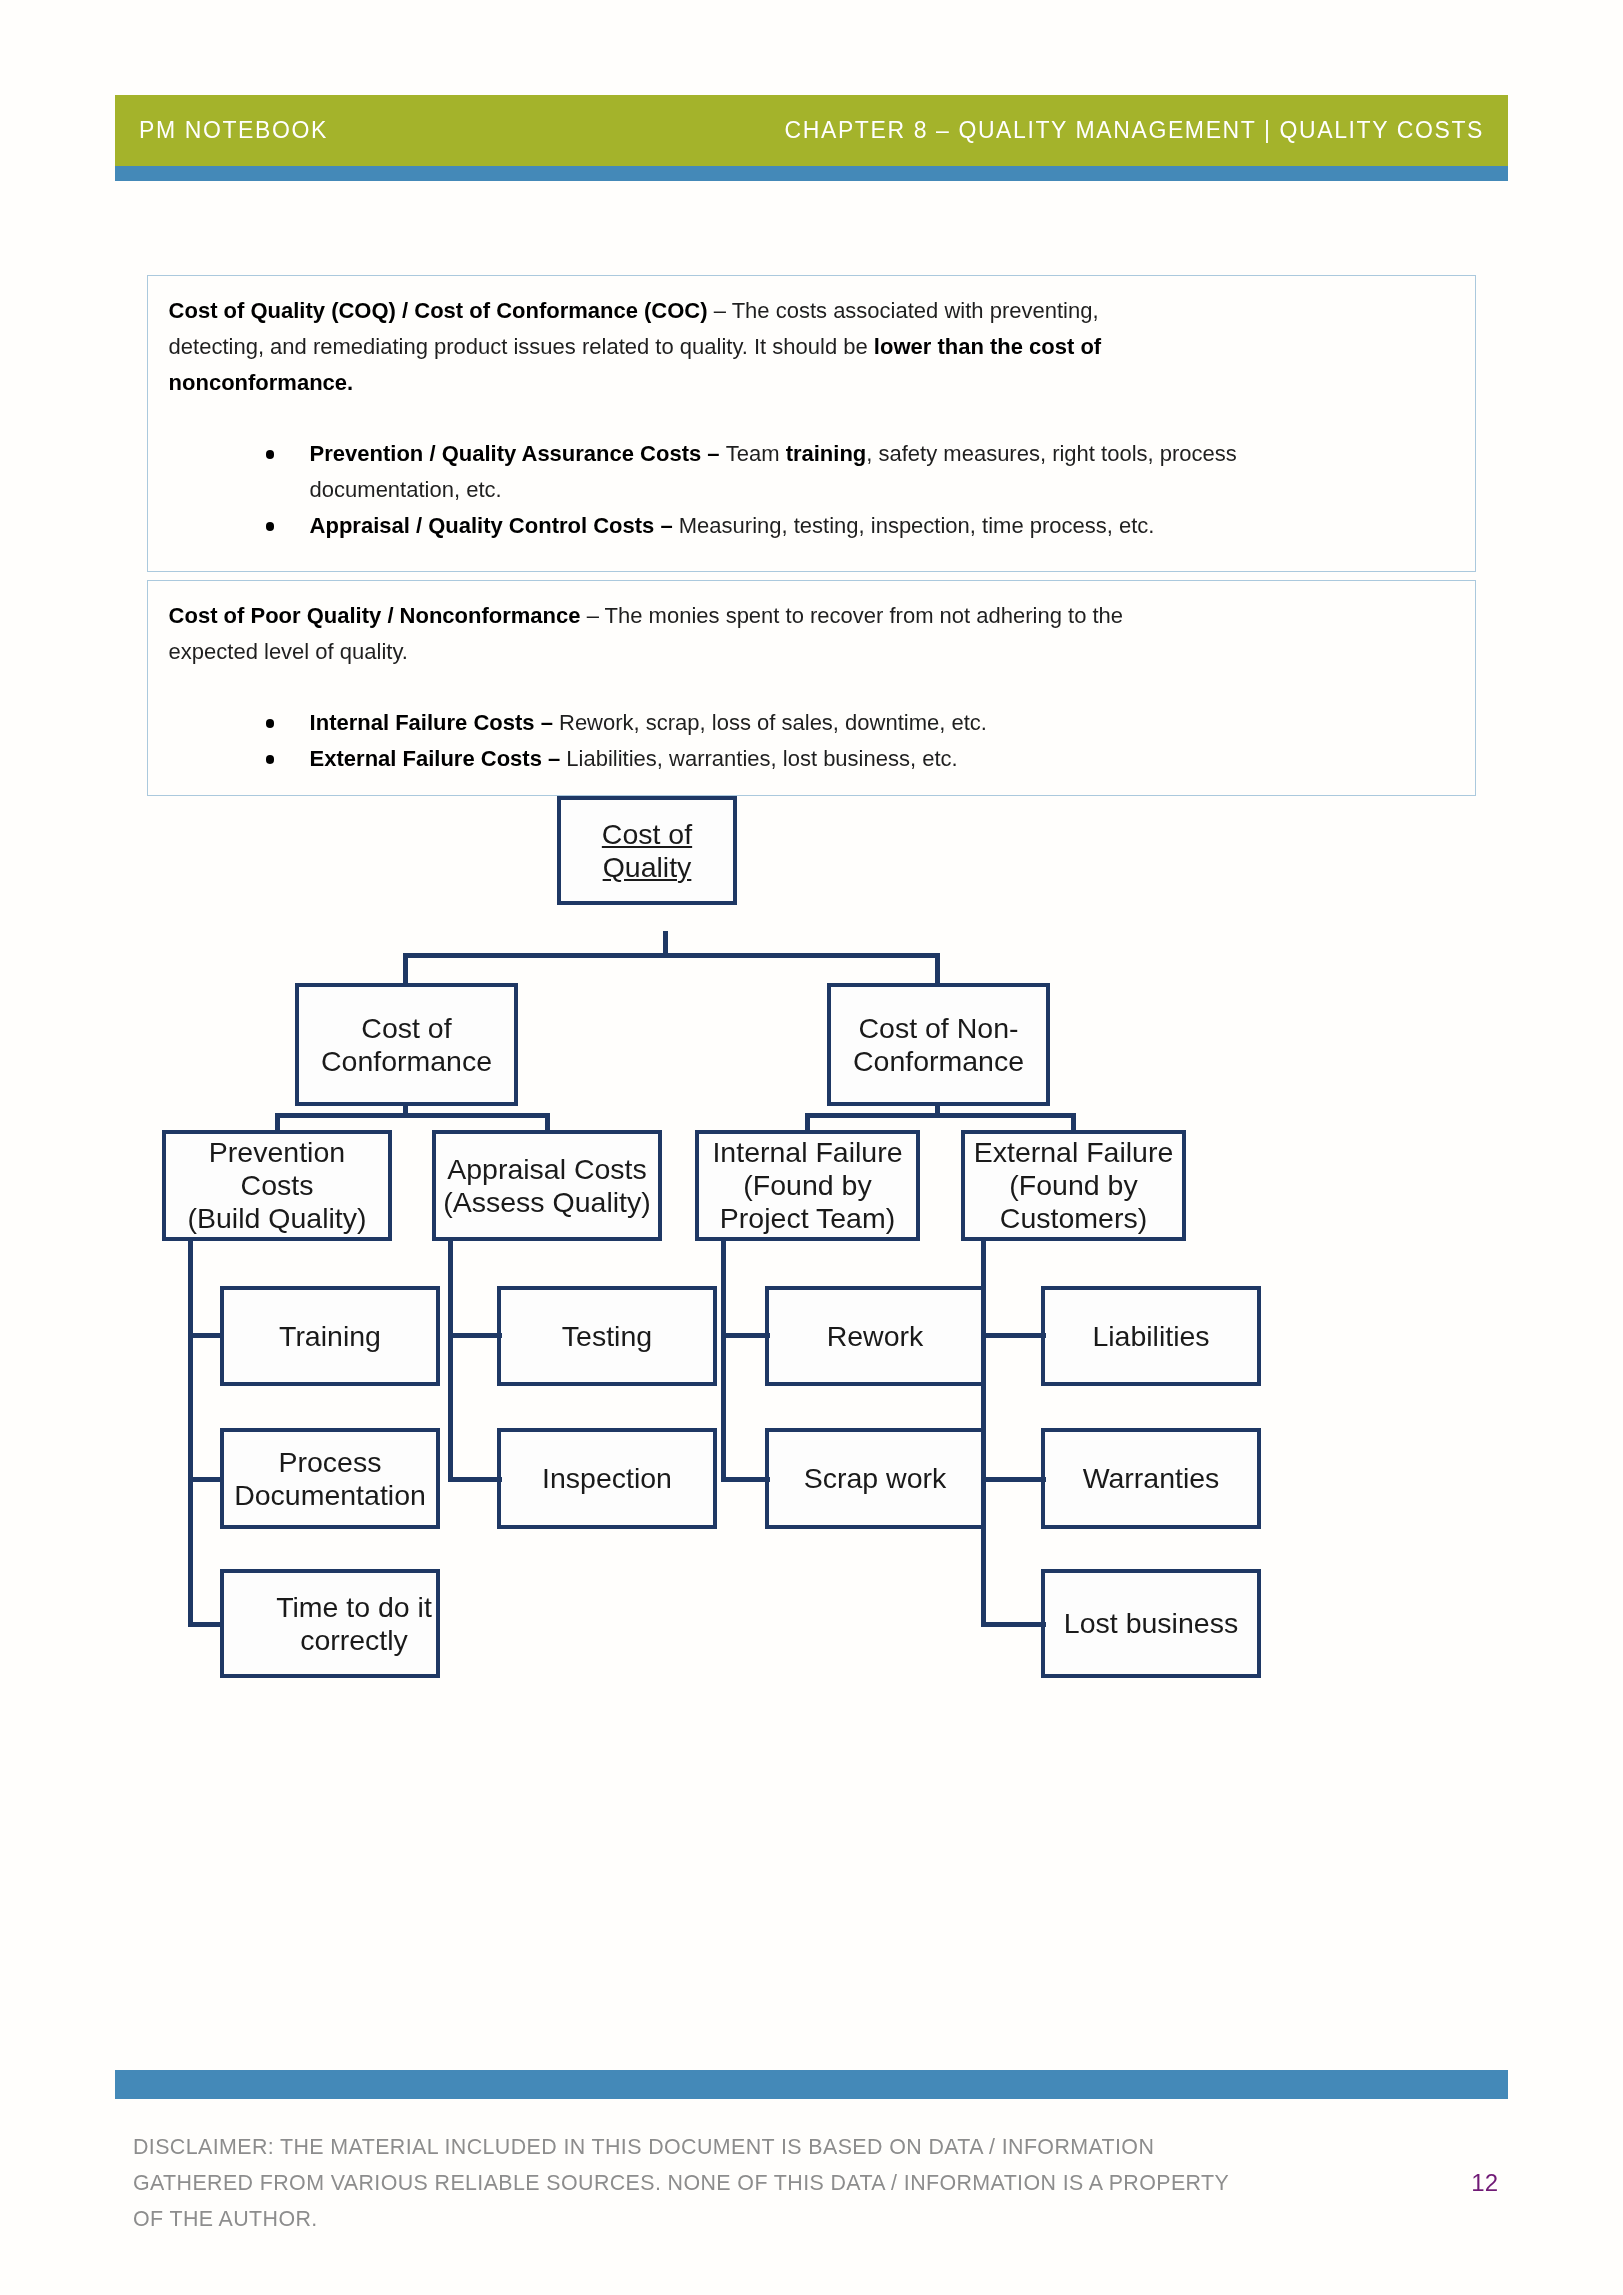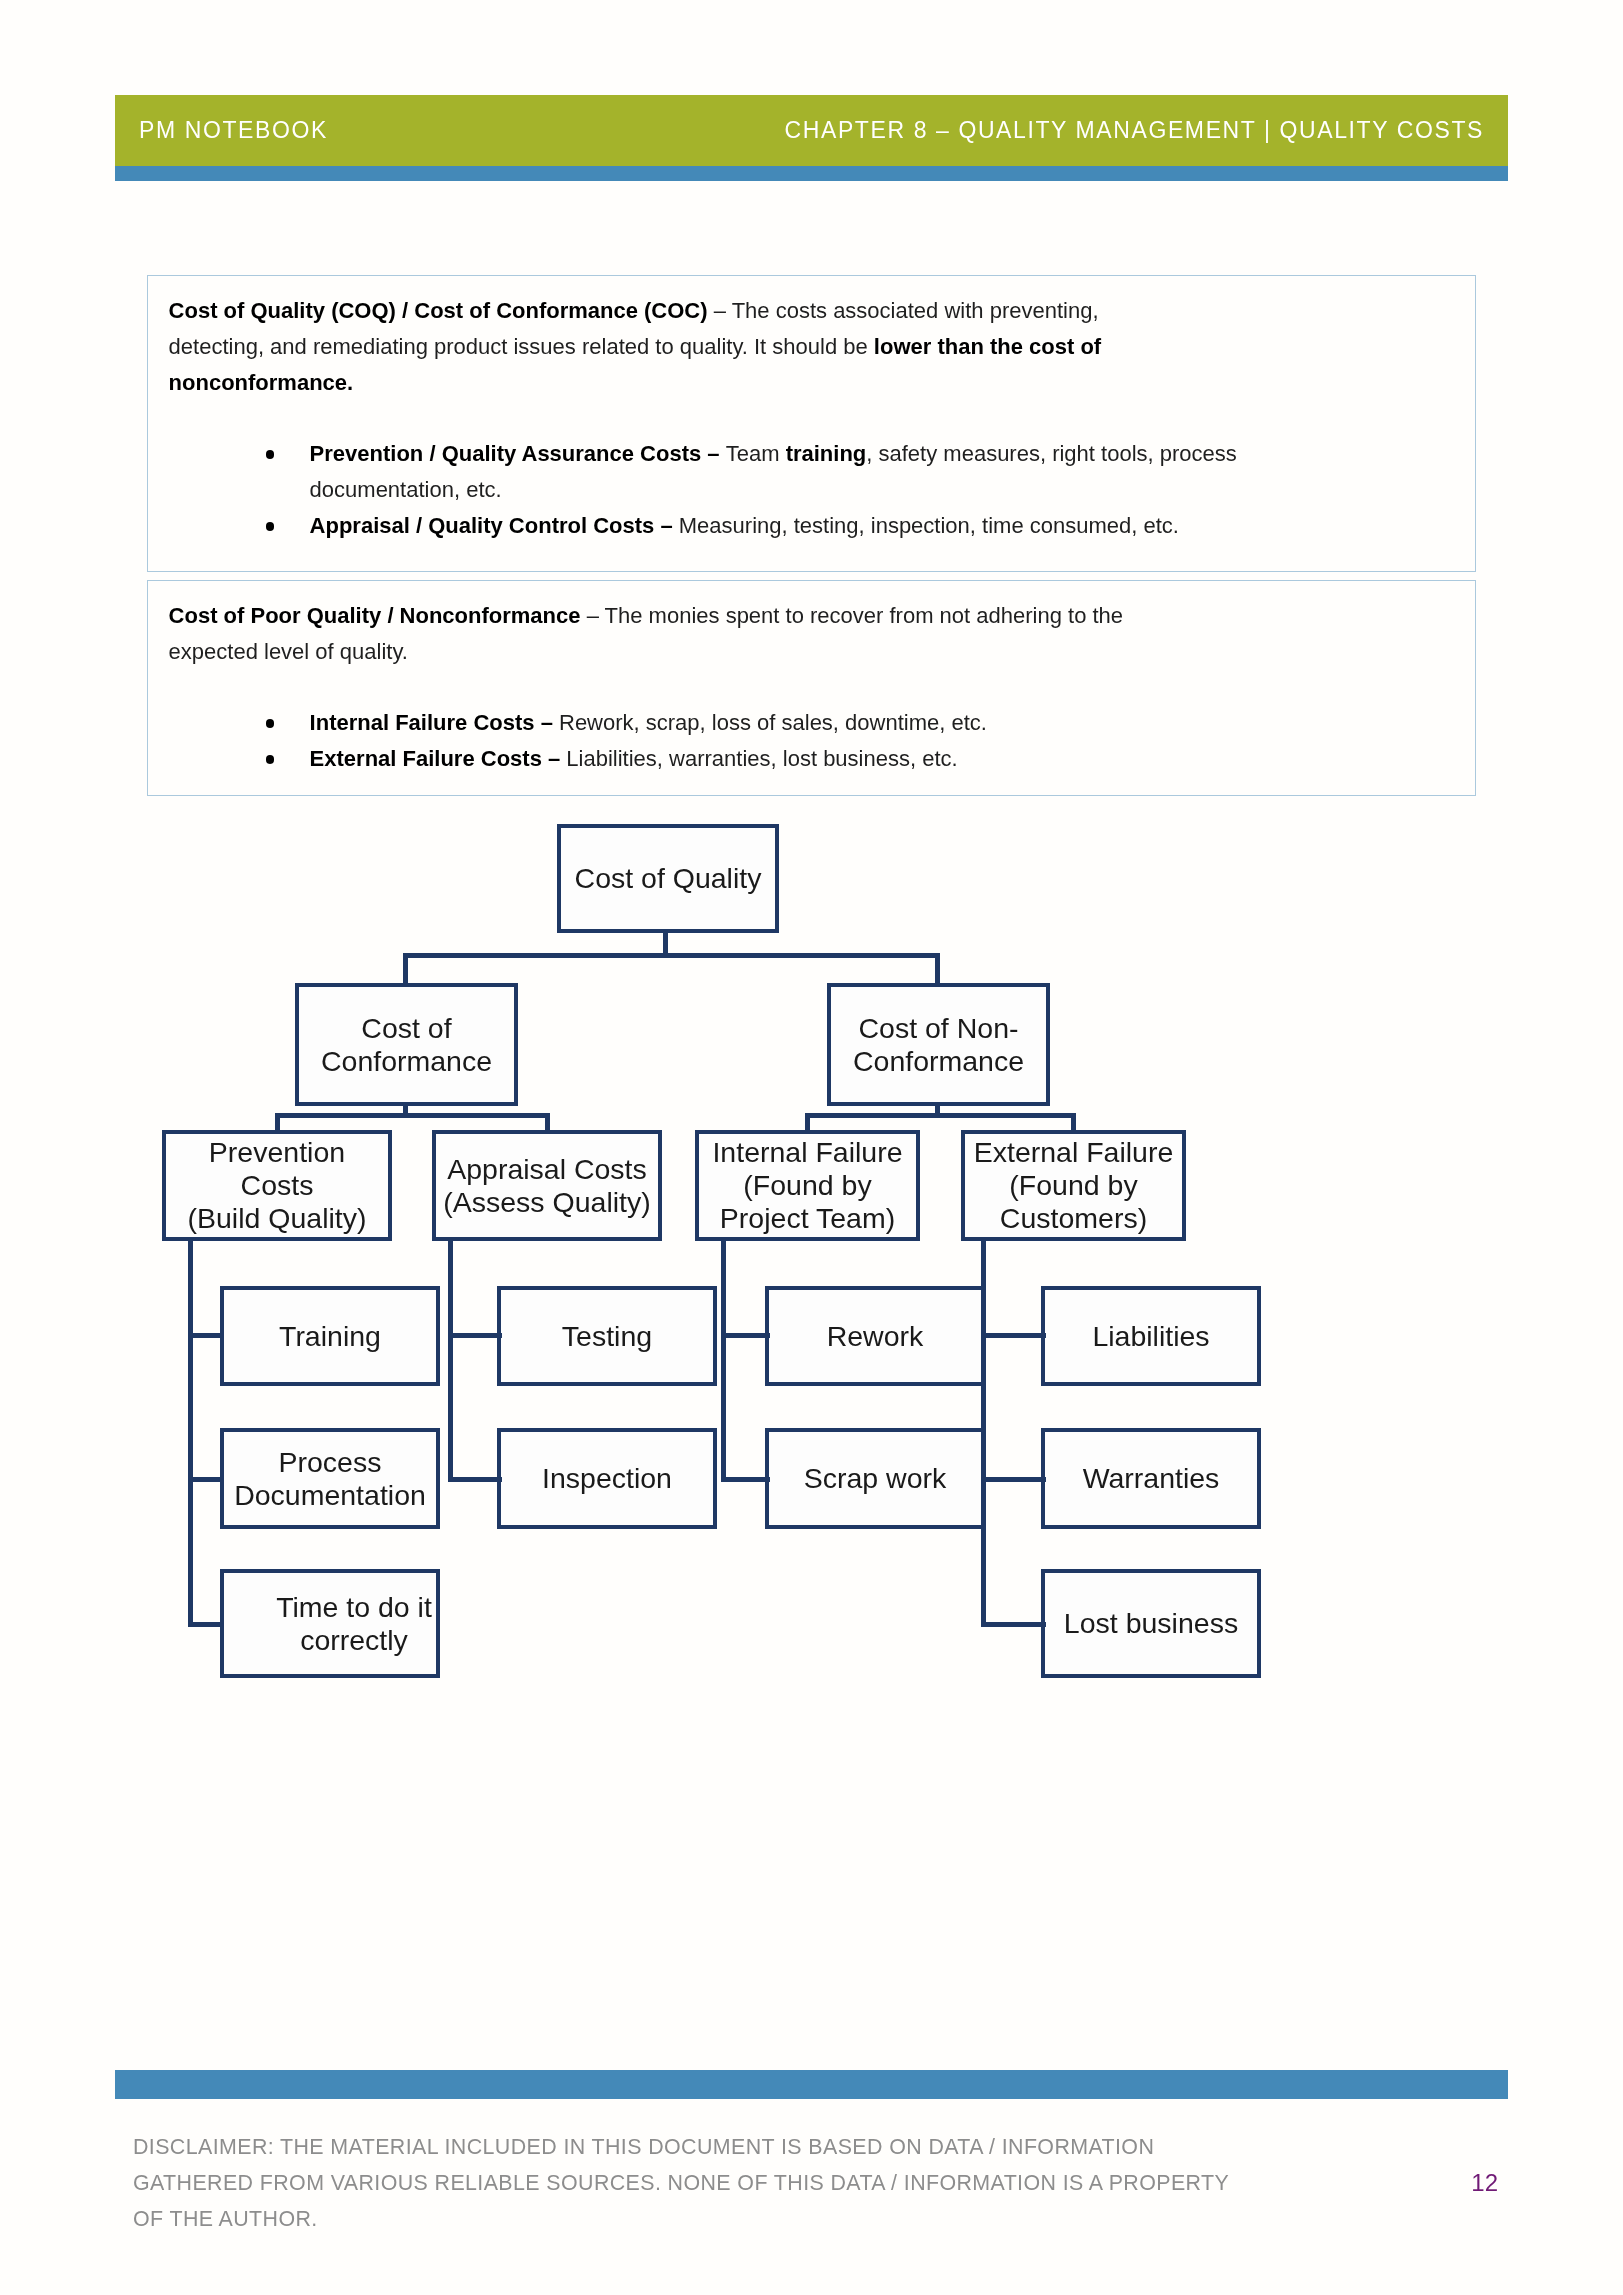--- a/index.html
+++ b/index.html
@@ -58,35 +58,35 @@
   <div class="bar-blue" id="hdr-divider"></div>
 
 
   <div class="textbox" id="box1">
     <p class="para"><span class="b">Cost of Quality (COQ) / Cost of Conformance (COC)</span><span> – The costs associated with preventing,
 detecting, and remediating product issues related to quality. It should be </span><span class="b">lower than the cost of
 nonconformance.</span></p>
     <ul class="blist">
       <li class="bullet"><span class="b">Prevention / Quality Assurance Costs – </span><span>Team </span><span class="b">training</span><span>, safety measures, right tools, process
 documentation, etc.</span></li>
-      <li class="bullet"><span class="b">Appraisal / Quality Control Costs – </span><span>Measuring, testing, inspection, time consumed, etc.</span></li>
+      <li class="bullet"><span class="b">Appraisal / Quality Control Costs – </span><span>Measuring, testing, inspection, time process, etc.</span></li>
     </ul>
   </div>
 
   <div class="textbox" id="box2">
     <p class="para"><span class="b">Cost of Poor Quality / Nonconformance</span><span> – The monies spent to recover from not adhering to the
 expected level of quality.</span></p>
     <ul class="blist">
       <li class="bullet"><span class="b">Internal Failure Costs – </span><span>Rework, scrap, loss of sales, downtime, etc.</span></li>
       <li class="bullet"><span class="b">External Failure Costs – </span><span>Liabilities, warranties, lost business, etc.</span></li>
     </ul>
   </div>
 
   <div id="diagram">
-    <div class="node" style="left:557px;top:824px;width:222px;height:109px;">Cost of Quality</div>
+    <div class="node" style="left:557px;top:796px;width:180px;height:109px;text-decoration:underline;">Cost of Quality</div>
     <div class="node" style="left:295px;top:983px;width:223px;height:123px;">Cost of
 Conformance</div>
     <div class="node" style="left:827px;top:983px;width:223px;height:123px;">Cost of Non-
 Conformance</div>
     <div class="node" style="left:162px;top:1130px;width:230px;height:111px;">Prevention
 Costs
 (Build Quality)</div>
     <div class="node" style="left:432px;top:1130px;width:230px;height:111px;">Appraisal Costs
 (Assess Quality)</div>
     <div class="node" style="left:695px;top:1130px;width:225px;height:111px;">Internal Failure

